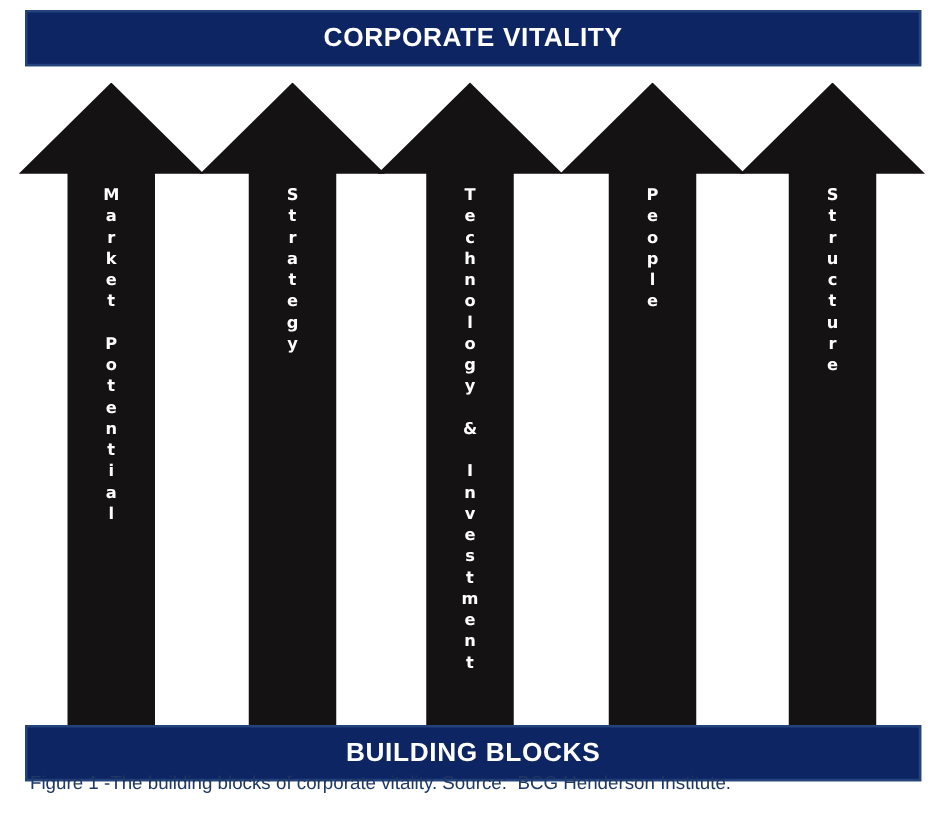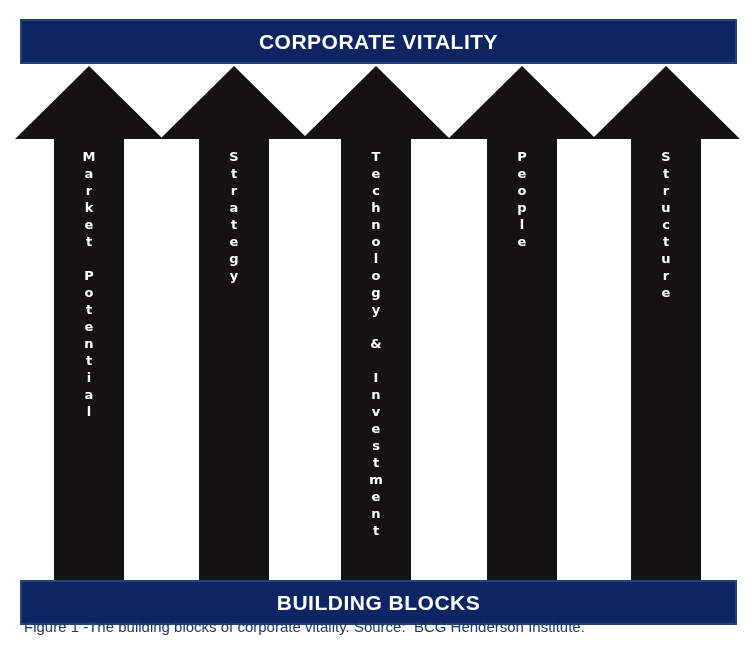--- a/index.html
+++ b/index.html
@@ -19,21 +19,21 @@
     position: absolute;
     left: 20px;
     width: 713px;
     height: 41px;
     background: var(--banner, #0d2562);
     border: 2px solid var(--banner_border, #24437c);
     display: flex;
     align-items: center;
     justify-content: center;
   }
-  .banner-top { top: 19px; align-items: center; }
+  .banner-top { top: 8px; align-items: center; }
   .banner-bottom { top: 580px; }
   .banner-label {
     color: var(--text_on_dark, #ffffff);
     font-size: 21px;
     font-weight: 600;
     letter-spacing: 0.5px;
     white-space: nowrap;
   }
   .arrow {
     position: absolute;

